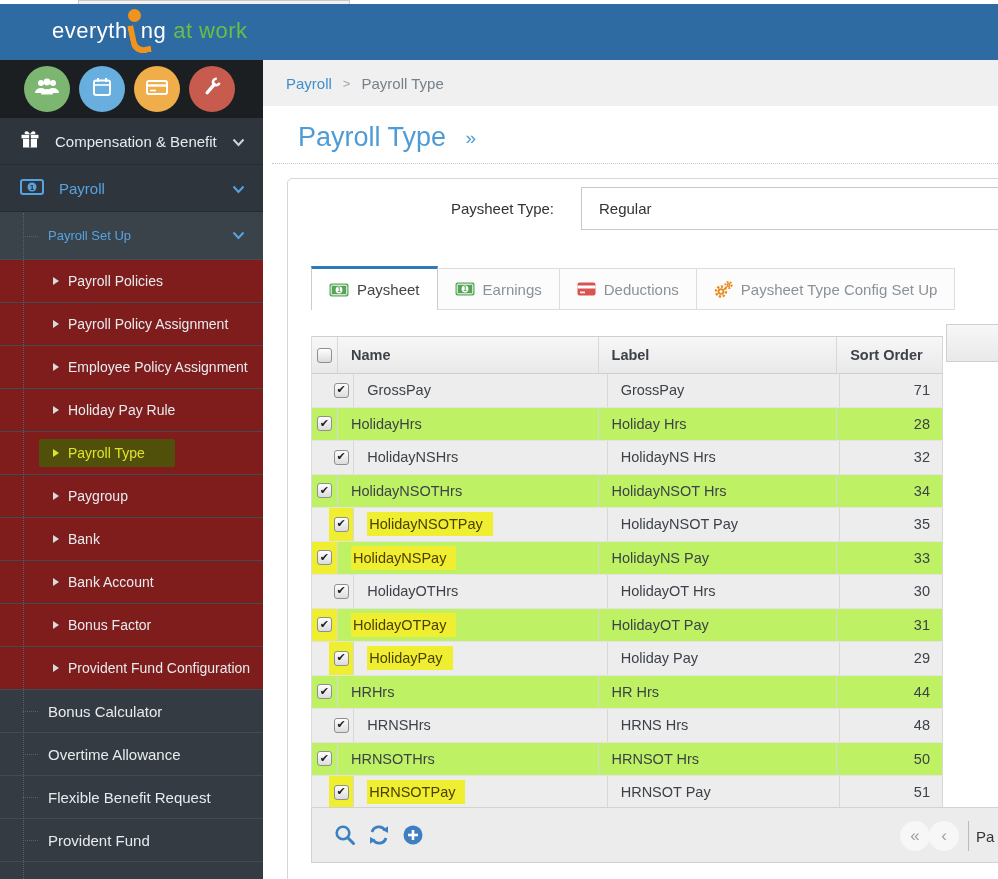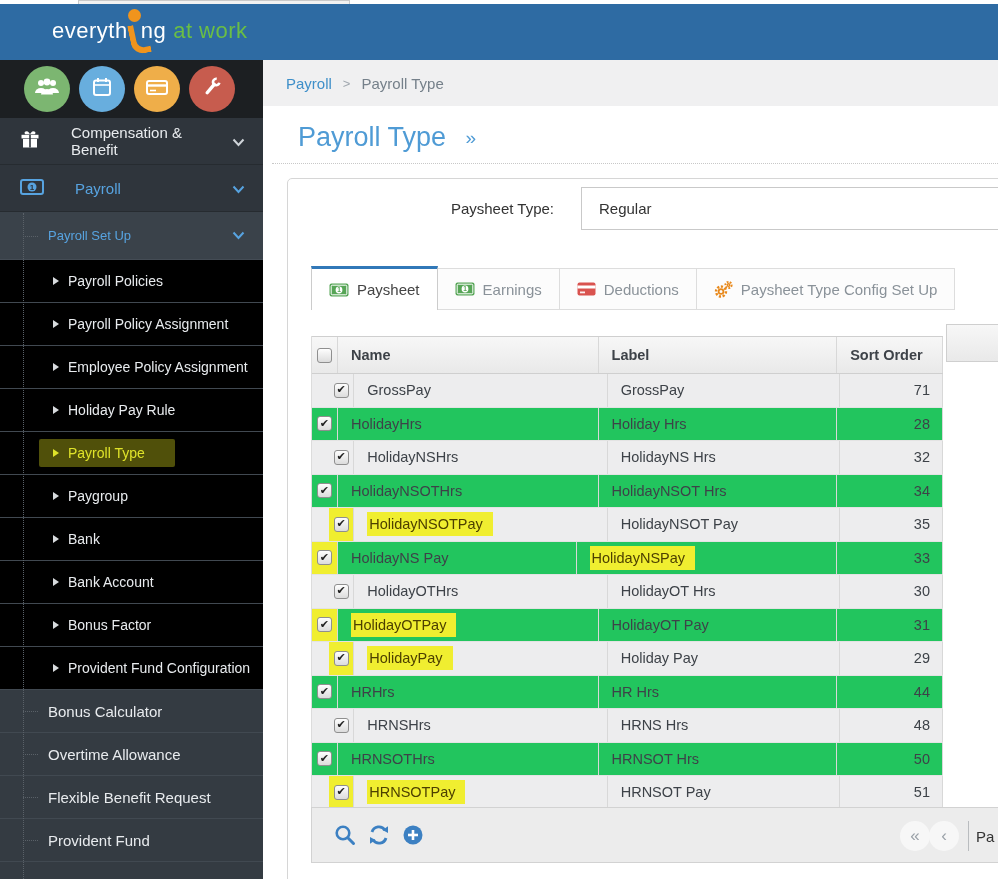--- a/index.html
+++ b/index.html
@@ -22,29 +22,29 @@
     border-left:6px solid #f0941d; border-bottom:6px solid #f0941d; border-bottom-left-radius:13px; transform:rotate(-12deg); }
   
   .sidebar { position:absolute; left:0; top:60px; width:263px; height:819px; background:#333a41; overflow:hidden; }
   .quickbar { height:58px; background:#1c1f22; display:flex; align-items:center; padding-left:24px; gap:9px; }
   .qbtn { width:46px; height:46px; border-radius:50%; display:flex; align-items:center; justify-content:center; cursor:pointer; }
   .qbtn.green  { background:#7cb671; }
   .qbtn.blue   { background:#68aede; }
   .qbtn.orange { background:#efae49; }
   .qbtn.red    { background:#c75c4e; }
   .m1 { height:47px; display:flex; align-items:center; padding:0 18px 0 20px;
-        background:#2f353c; border-bottom:1px solid #262b30; color:#e8ebee; font-size:15px; position:relative;gap:16px; }
+        background:#2f353c; border-bottom:1px solid #262b30; color:#e8ebee; font-size:15px; position:relative; }
   .m1 .mlabel { margin-left:15px; }
   .m1 .chev { margin-left:auto; color:#cfd4d9; }
   .m1.blue, .m1.blue .chev { color:#57a3e0; }
   .m2head { height:48px; display:flex; align-items:center; padding:0 18px 0 48px;
         background:#3a424a; border-bottom:1px solid #444c55; color:#57a3e0; font-size:13px; position:relative; }
   .m2head .chev { margin-left:auto; color:#57a3e0; }
   .m3 { height:43px; display:flex; align-items:center; padding-left:53px;
-        background:#000000; border-bottom:1px solid #414951; color:#e8ebee; font-size:14px; position:relative; }
+        background:#7f1d1d; border-bottom:1px solid #414951; color:#e8ebee; font-size:14px; position:relative; }
   .tri { width:0; height:0; border-left:6px solid #d8dbde; border-top:4.5px solid transparent;
         border-bottom:4.5px solid transparent; margin-right:9px; flex:none; }
   .m3.sel { padding-left:39px; }
   .m3.sel .hlwrap { background:#50500a; display:flex; align-items:center; padding:6px 30px 6px 14px; border-radius:2px; }
   .m3.sel .hlwrap .tri { border-left-color:#dfe32a; }
   .m3.sel .hlwrap .m3label { color:#dfe32a; }
   .m2 { height:43px; display:flex; align-items:center; padding-left:48px;
         background:#343b42; border-bottom:1px solid #414951; color:#e8ebee; font-size:15px; position:relative; }
   .m2::before, .m2head::before { content:""; position:absolute; left:23px; top:50%; width:15px; border-top:1px dotted #5a6168; }
   .treeline { position:absolute; left:23px; top:153px; height:666px; border-left:1px dotted #5a6168; pointer-events:none; z-index:3; }
@@ -70,21 +70,21 @@
   .tab { height:42px; border:1px solid #ddd; background:#fcfcfc; display:flex; align-items:center;
         padding:0 17px; font-size:15px; color:#8a9299; margin-left:-1px; cursor:pointer; }
   .tab .ticon { margin-right:8px; display:flex; }
   .tab.active { height:44px; background:#fff; border:1px solid #ccc; border-top:3px solid #3178b8;
         border-bottom:none; color:#444; z-index:2; margin-left:0; }
   
   .grid { position:absolute; left:23px; top:157px; width:632px; border-left:1px solid #dcdcdc; }
   .thead { display:flex; height:38px; background:linear-gradient(#f7f7f7,#e9e9e9);
         border-top:1px solid #cfcfcf; border-bottom:1px solid #cfcfcf; font-weight:bold; color:#3d4248; font-size:14.5px; }
   .thead .cell { display:flex; align-items:center; }
-  .trow { display:flex; height:33.5px; font-size:14.5px; color:#3d4248; border-bottom:1px solid #e3e3e3; background:#22c55e; }
+  .trow { display:flex; height:33.5px; font-size:14.5px; color:#3d4248; border-bottom:1px solid #e3e3e3; background:#bef264; }
   .trow.striped { background:#ededee;padding-left:17px; }
   .cell { border-right:1px solid #d8d8d8; height:100%; display:flex; align-items:center; }
   .cell.cb   { width:26px; justify-content:center; }
   .cell.name { width:261px; padding-left:13px; }
   .cell.lbl  { width:239px; padding-left:13px; }
   .cell.sort { width:106px; justify-content:flex-end; padding-right:12px; }
   .trow.hl .cell.cb { background:#f0ee30; }
   .trow.hl .nametext { background:#f0ee30; padding:4px 10px 4px 2px; color:#4d4000; }
   .checkbox { width:15px; height:15px; border:1px solid #8f8f8f; border-radius:3px;
         background:linear-gradient(#fefefe,#dcdcdc); display:inline-flex; align-items:center;
@@ -384,24 +384,24 @@
       <span class="cell name">
           <span class="nametext">HolidayNSOTPay</span>
         </span>
       <span class="cell lbl">HolidayNSOT Pay</span>
       <span class="cell sort">35</span>
     </div>
     <div class="trow hl">
       <span class="cell cb">
           <span class="checkbox checked"></span>
         </span>
+      <span class="cell name">
+          <span class="nametext">HolidayNSPay</span>
+        </span>
       <span class="cell lbl">HolidayNS Pay</span>
-      <span class="cell name">
-          <span class="nametext">HolidayNSPay</span>
-        </span>
       <span class="cell sort">33</span>
     </div>
     <div class="trow striped">
       <span class="cell cb">
           <span class="checkbox checked"></span>
         </span>
       <span class="cell name">
           <span class="nametext">HolidayOTHrs</span>
         </span>
       <span class="cell lbl">HolidayOT Hrs</span>

